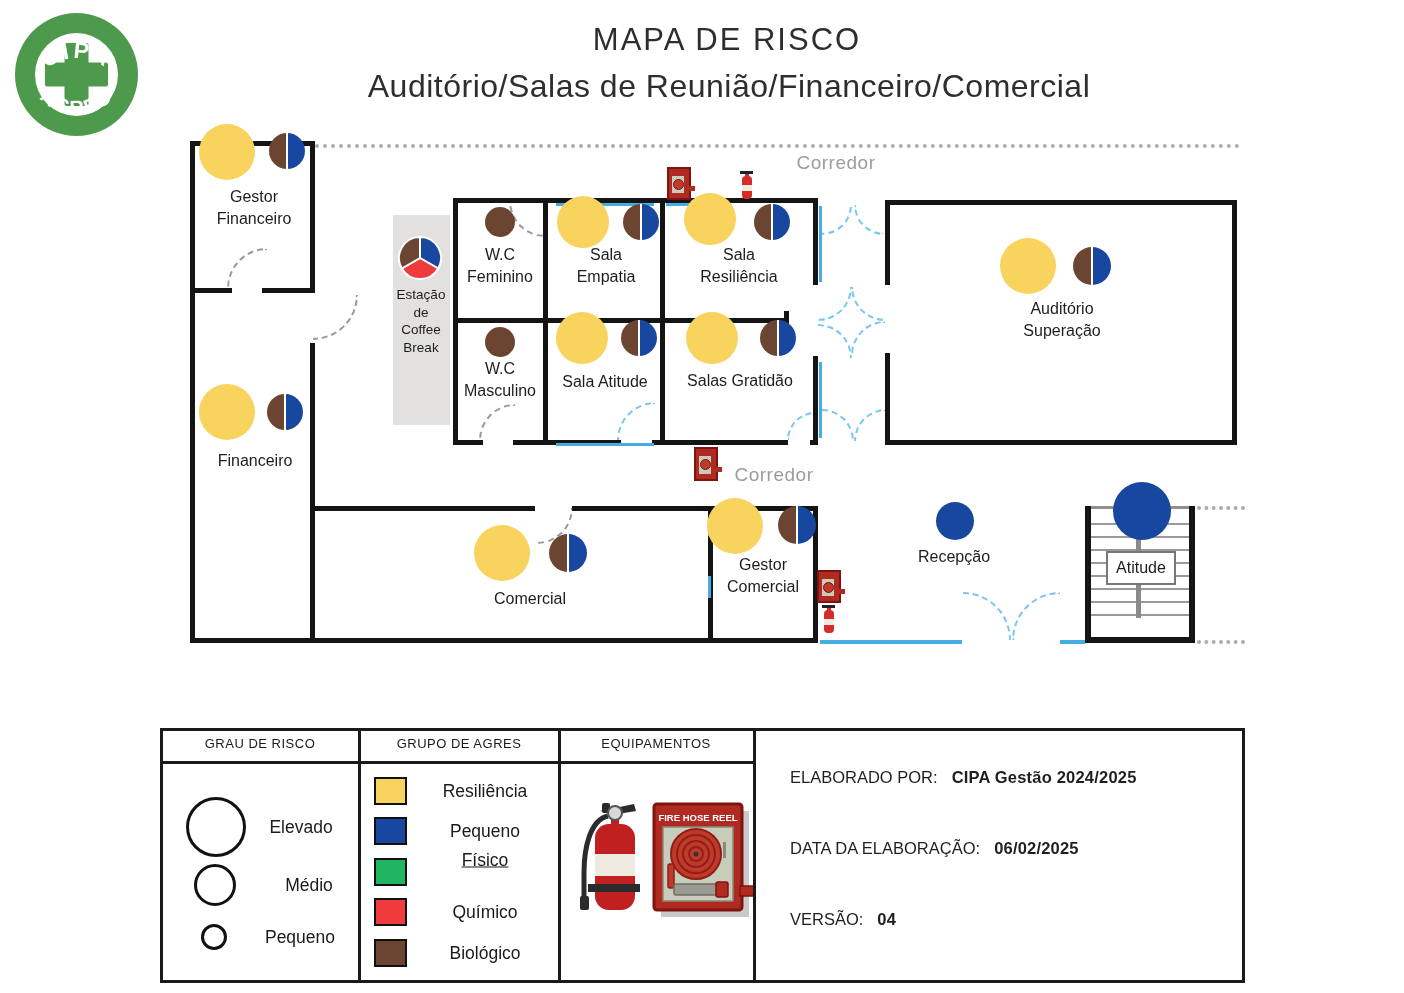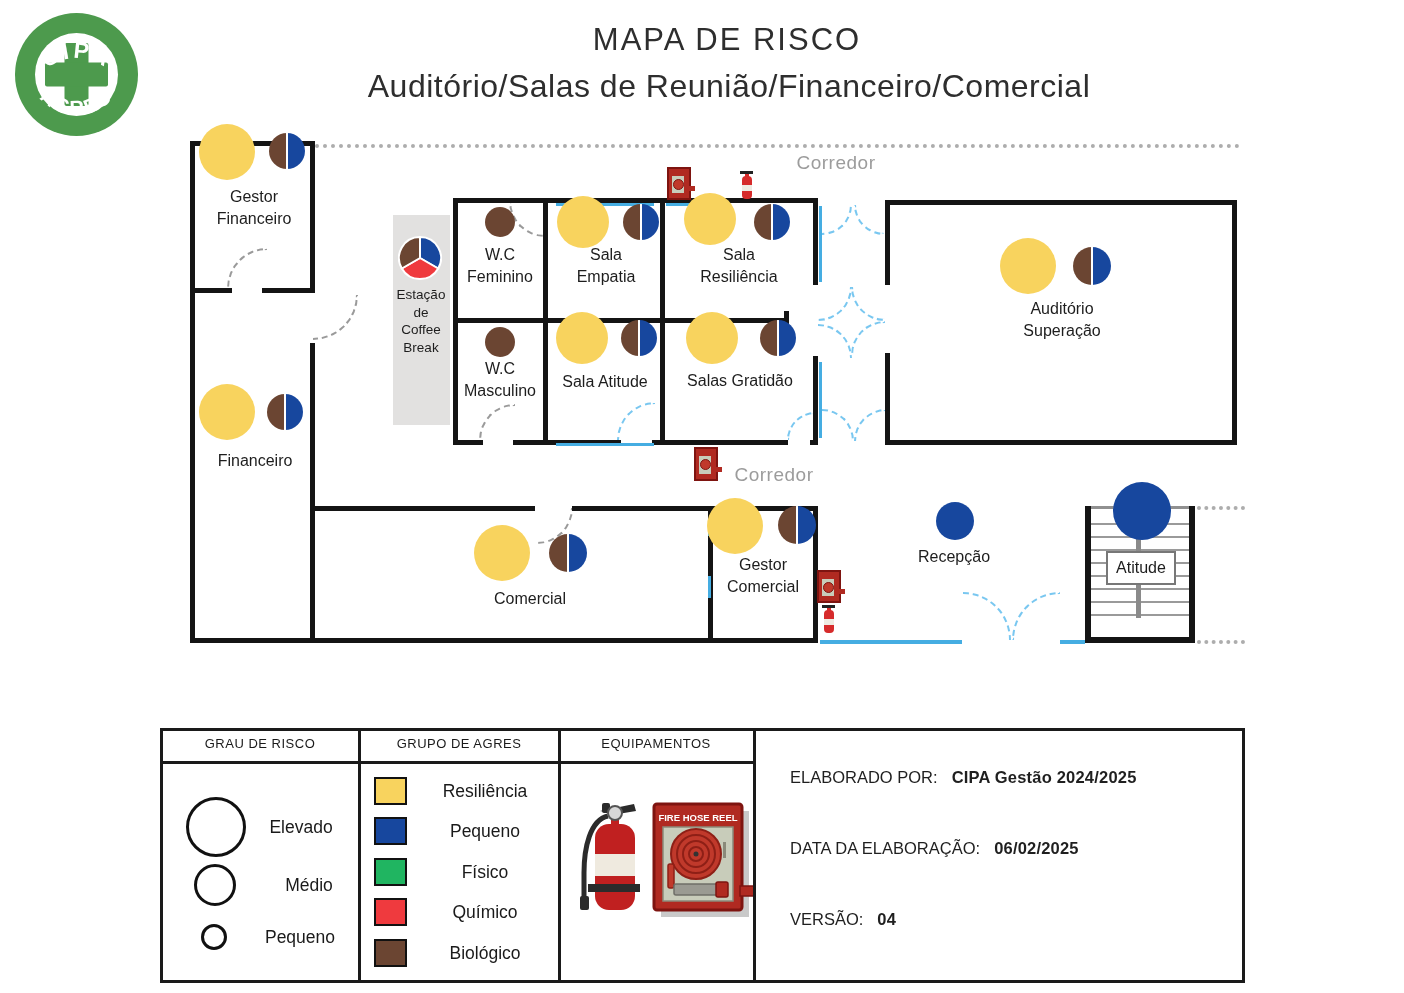--- a/index.html
+++ b/index.html
@@ -239,21 +239,21 @@
     <div class="legend-label" style="left:301px;top:165px;margin-left:8px;">Médio</div>
     <div class="legend-label" style="left:300px;top:217px;">Pequeno</div>
 
     <div class="swatch" style="left: 374px; top: 57px; background: rgb(248, 211, 94);"></div>
     <div class="swatch" style="left: 374px; top: 97px; background: rgb(23, 71, 158);"></div>
     <div class="swatch" style="left: 374px; top: 138px; background: rgb(32, 181, 97);"></div>
     <div class="swatch" style="left: 374px; top: 178px; background: rgb(239, 58, 62);"></div>
     <div class="swatch" style="left: 374px; top: 219px; background: rgb(107, 69, 50);"></div>
     <div class="legend-label" style="left:485px;top:71px;">Resiliência</div>
     <div class="legend-label" style="left:485px;top:111px;">Pequeno</div>
-    <div class="legend-label" style="left:485px;top:152px;">Físico</div>
+    <div class="legend-label" style="left:485px;top:140px;text-decoration:underline;">Físico</div>
     <div class="legend-label" style="left:485px;top:192px;">Químico</div>
     <div class="legend-label" style="left:485px;top:233px;">Biológico</div>
 
     <svg class="abs" style="left:578px;top:78px;" width="175" height="130" viewBox="0 0 175 130">
 
       <g>
         <path d="M30 18 C 12 22 6 50 6 75 L6 100" stroke="#2b2b2b" stroke-width="5" fill="none"></path>
         <rect x="2" y="98" width="9" height="14" rx="2" fill="#2b2b2b"></rect>
         <rect x="33" y="14" width="8" height="12" fill="#C02020"></rect>
         <path d="M22 13 L56 6 L58 13 L40 16 Z" fill="#2b2b2b"></path>

